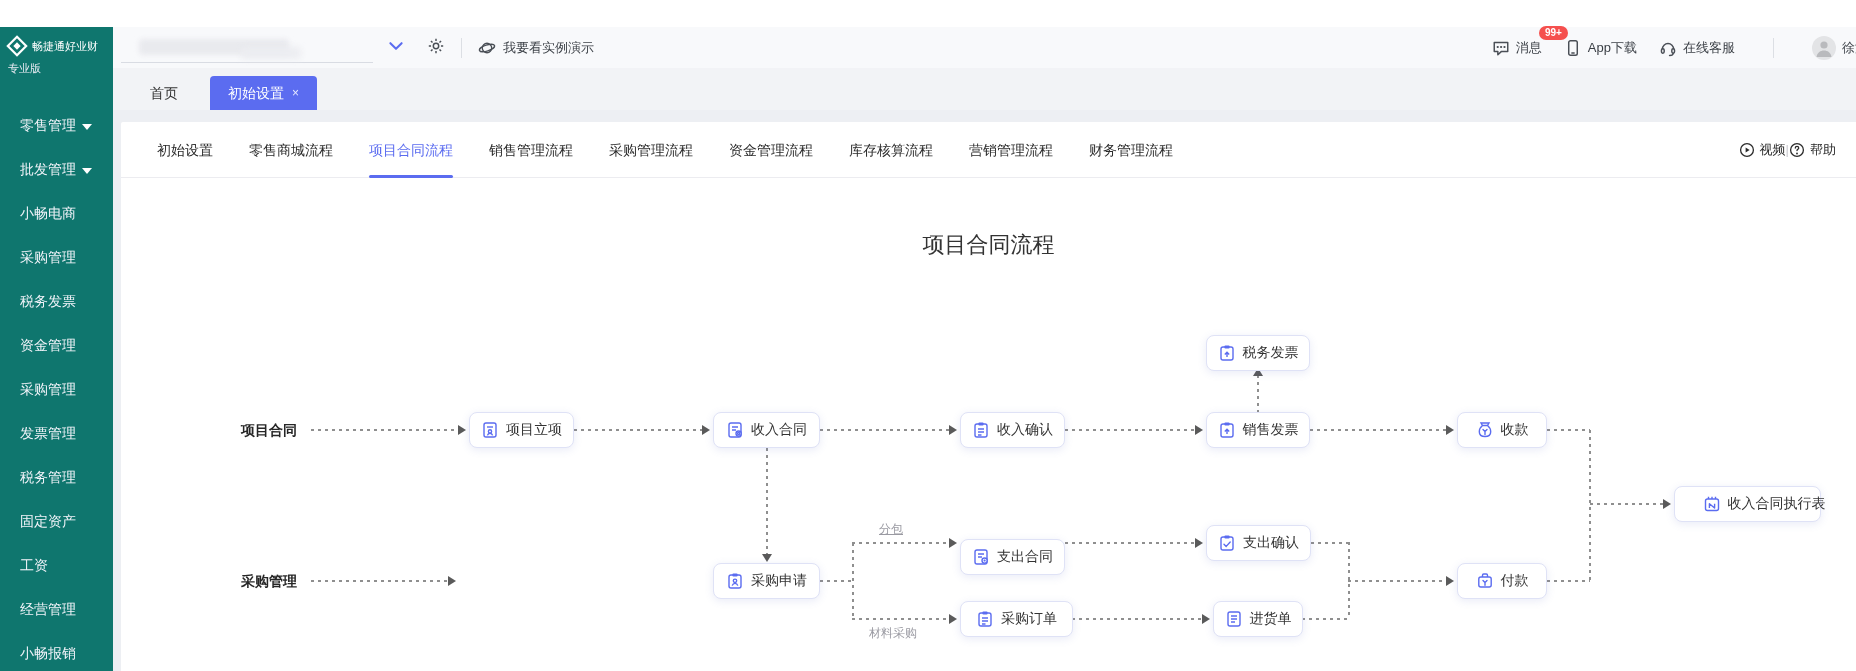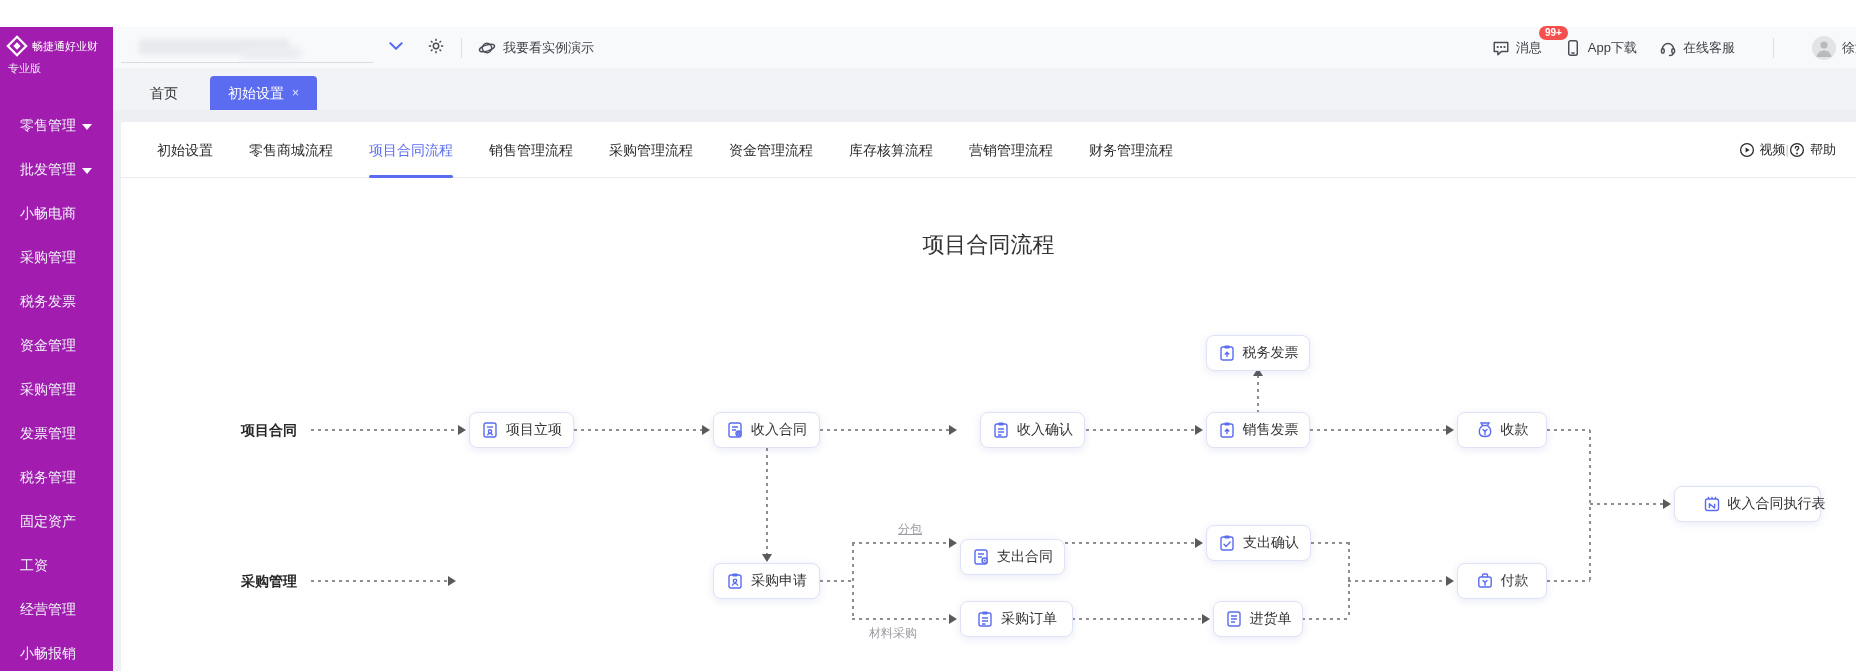--- a/index.html
+++ b/index.html
@@ -2,21 +2,21 @@
 <html><head>
 <meta charset="utf-8">
 <style>
   * { margin:0; padding:0; box-sizing:border-box; }
   html,body { width:1856px; height:671px; overflow:hidden;
     font-family:"Liberation Sans", sans-serif; background:#fff; }
   .top-white { height:27px; background:#fff; }
   .shell { display:flex; height:644px; }
 
   
-  .sidebar { width:113px; background:#a21caf; color:#fff; flex:none; position:relative; }
+  .sidebar { width:113px; background:#0f766e; color:#fff; flex:none; position:relative; }
   .logo-block { padding:8px 6px 0 6px; }
   .logo-row { display:flex; align-items:center; gap:4px; }
   .logo-mark { width:22px; height:22px; flex:none; }
   .logo-name { font-size:11px; color:#fff; white-space:nowrap; letter-spacing:0; }
   .edition { font-size:11px; color:#e8eaf2; margin-top:4px; padding-left:2px; }
   .menu { list-style:none; margin-top:28px; }
   .menu li { height:44px; display:flex; align-items:center; gap:6px;
     padding-left:20px; font-size:14px; color:#f2f4fa; cursor:pointer; }
   .caret-down { width:0; height:0; border-left:5px solid transparent;
     border-right:5px solid transparent; border-top:6px solid #ffffff; margin-top:2px; }
@@ -297,21 +297,21 @@
           <div class="hline" style="left:190px; top:402px; width:138px;"></div>
           <div class="arr-r" style="left:327px; top:398px;"></div>
 
           <div class="hline" style="left:699px; top:402px; width:33px;"></div>
           <div class="vline" style="left:731px; top:365px; height:76px;"></div>
           <div class="hline" style="left:731px; top:364px; width:97px;"></div>
           <div class="arr-r" style="left:828px; top:360px;"></div>
           <div class="hline" style="left:731px; top:440px; width:97px;"></div>
           <div class="arr-r" style="left:828px; top:436px;"></div>
 
-          <div class="edge-label" style="left:777px; top:343px;text-decoration:underline;">分包</div>
+          <div class="edge-label" style="left:758px; top:343px;text-decoration:underline;">分包</div>
           <div class="edge-label" style="left:748px; top:447px;">材料采购</div>
 
           <div class="hline" style="left:944px; top:364px; width:130px;"></div>
           <div class="arr-r" style="left:1074px; top:360px;"></div>
           <div class="hline" style="left:944px; top:440px; width:137px;"></div>
           <div class="arr-r" style="left:1081px; top:436px;"></div>
 
           <div class="hline" style="left:1190px; top:364px; width:38px;"></div>
           <div class="hline" style="left:1174px; top:440px; width:54px;"></div>
           <div class="vline" style="left:1227px; top:364px; height:77px;"></div>
@@ -333,21 +333,21 @@
             <span class="nicon">
                 <svg viewBox="0 0 18 18" fill="none" stroke="#5b6cf0" stroke-width="1.4">
                   <rect x="3" y="2" width="12" height="14" rx="2"></rect>
                   <path d="M6 6h6M6 9h4"></path>
                   <circle cx="12.6" cy="12.6" r="2.6" fill="#fff"></circle>
                   <circle cx="12.6" cy="12.6" r="1.1"></circle>
                 </svg>
               </span>
             <span>收入合同</span>
           </div>
-          <div class="node" style="left:839px; top:234px; width:105px;margin-left:20px;">
+          <div class="node" style="left:839px; top:234px; width:105px;">
             <span class="nicon">
                 <svg viewBox="0 0 18 18" fill="none" stroke="#5b6cf0" stroke-width="1.4">
                   <rect x="3" y="3" width="12" height="13" rx="2"></rect>
                   <rect x="6.4" y="1.4" width="5.2" height="3.2" rx="1" fill="#5b6cf0" stroke="none"></rect>
                   <path d="M6 8h6M6 11h6M6 14h3.5"></path>
                 </svg>
               </span>
             <span>收入确认</span>
           </div>
           <div class="node" style="left:1085px; top:234px; width:104px;">

